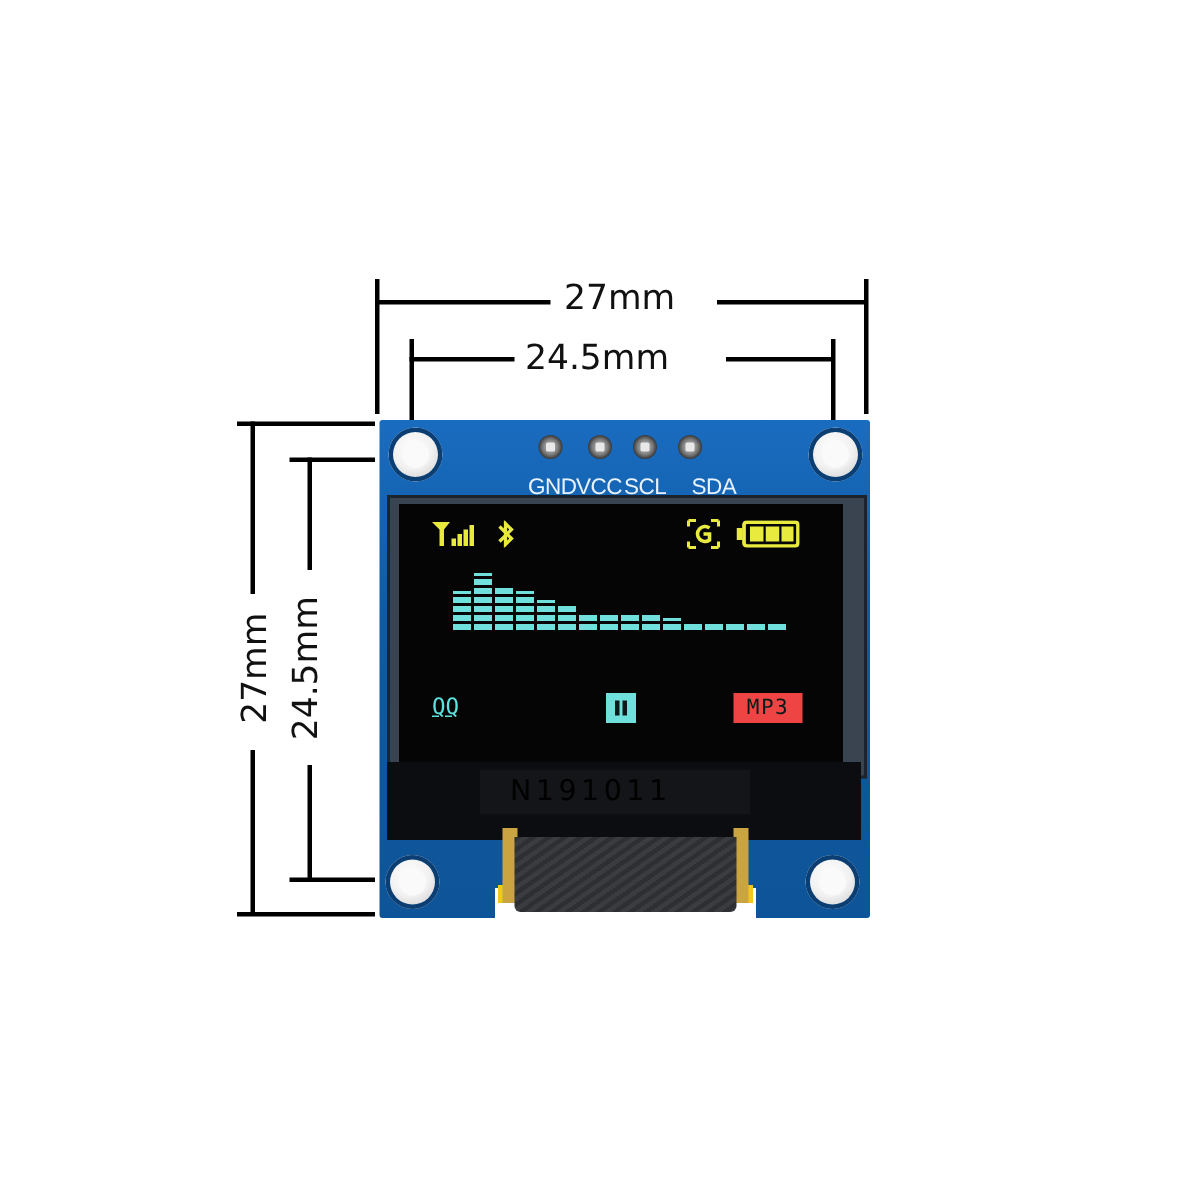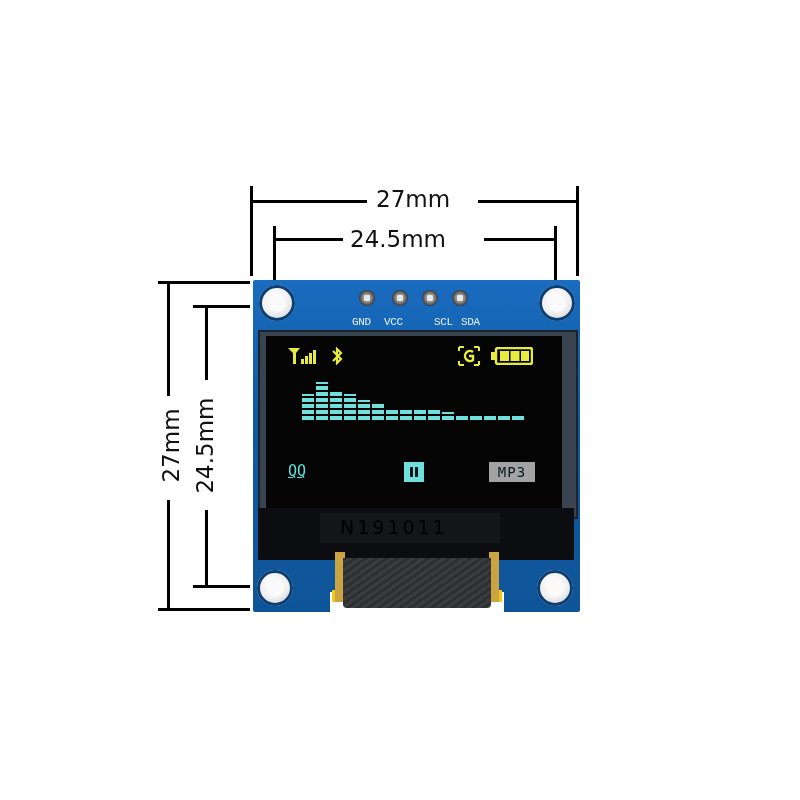--- a/index.html
+++ b/index.html
@@ -10,41 +10,41 @@
   .dim-label.v { transform:rotate(-90deg); transform-origin:center center; }
 
   
   .board { position:absolute; left:253px; top:280px; width:327px; height:332px; background:#1565b0;
            background:linear-gradient(180deg,#1a6cc0 0%,#0f5aa3 40%,#0e5498 100%); border-radius:2px; }
   .hole { position:absolute; width:36px; height:36px; border-radius:50%; background:radial-gradient(circle at 45% 40%,#ffffff 0%,#f1f1f1 45%,#d4d4d4 75%,#aab 100%);
           box-shadow:0 0 0 3px #0b3f74 inset; }
   .hole::after { content:""; position:absolute; left:9px; top:9px; width:18px; height:18px; border-radius:50%; background:#fafafa; }
   .pin { position:absolute; width:16px; height:16px; border-radius:50%; background:radial-gradient(circle,#c9c9c9 0%,#7d7d7d 45%,#2b2b2b 75%,#16406e 100%); }
   .pin::after { content:""; position:absolute; left:5px; top:5px; width:6px; height:6px; background:#e8e8e8; border-radius:1px; }
-  .pin-label { position:absolute; font-size:11px; color:#e8f2ff; letter-spacing:-0.3px; font-family:Liberation Mono, monospace; }
+  .pin-label { position:absolute; font-size:15px; color:#e8f2ff; letter-spacing:-0.3px; font-family:Liberation Sans, sans-serif; }
 
   
   .glass { position:absolute; left:258px; top:330px; width:316px; height:185px; background:#3a4350; border:2px solid #1c232c; }
   .screen { position:absolute; left:266px; top:336px; width:296px; height:172px; background:#050506; }
   .fpc-area { position:absolute; left:258px; top:508px; width:316px; height:52px; background:#0c0d10; }
   .fpc-label { position:absolute; left:320px; top:513px; width:180px; height:30px; background:#141518; }
   .fpc-text { position:absolute; left:340px; top:516px; font-family:"DejaVu Sans", sans-serif; font-size:19px; color:#000000; letter-spacing:3px; }
   .flex { position:absolute; left:343px; top:558px; width:148px; height:50px; background:repeating-linear-gradient(-35deg,#3b3c40 0 3px,#2e2f33 3px 6px); border-radius:0 0 4px 4px; }
   .flex-gold-l { position:absolute; left:335px; top:552px; width:10px; height:50px; background:#c9a441; }
   .flex-gold-r { position:absolute; left:489px; top:552px; width:10px; height:50px; background:#c9a441; }
   .notch { position:absolute; left:330px; top:592px; width:174px; height:22px; background:#ffffff; }
   .yellow-l { position:absolute; left:332px; top:590px; width:16px; height:12px; background:#f2c81c; }
   .yellow-r { position:absolute; left:486px; top:590px; width:16px; height:12px; background:#f2c81c; }
   .cyan { color:#5fe1dd; }
   .eq { position:absolute; left:302px; top:380px; width:220px; height:40px; display:flex; gap:2px; align-items:flex-end; }
   .eq-col { width:12px; display:flex; flex-direction:column-reverse; gap:2px; }
   .seg { width:12px; height:4px; background:#6fe0dc; }
   .seg.cap { height:2px; }
   .bottom-text { position:absolute; font-family:"DejaVu Sans Mono", monospace; font-size:15px; }
-  .mp3 { position:absolute; left:489px; top:462px; width:46px; height:20px; background:#a3a3a3; color:#0a1a1a;
+  .mp3 { position:absolute; left:489px; top:462px; width:46px; height:20px; background:#ef4444; color:#0a1a1a;
          font-family:"DejaVu Sans Mono", monospace; font-size:14px; line-height:20px; text-align:center; letter-spacing:1px; }
   .pause { position:absolute; left:404px; top:462px; width:20px; height:20px; background:#6fe0dc; }
   .pause::before, .pause::after { content:""; position:absolute; top:5px; width:3px; height:10px; background:#0a1a1a; }
   .pause::before { left:6px; } .pause::after { left:11px; }
 </style>
 </head>
 <body>
 
 <div class="line" style="left:250px;top:186px;width:3px;height:90px;"></div>
 <div class="line" style="left:576px;top:186px;width:3px;height:90px;"></div>
@@ -76,21 +76,21 @@
 <div class="hole" style="left:539px;top:285px;"></div>
 <div class="hole" style="left:257px;top:570px;"></div>
 <div class="hole" style="left:537px;top:570px;"></div>
 
 <div class="pin" style="left:359px;top:290px;"></div>
 <div class="pin" style="left:392px;top:290px;"></div>
 <div class="pin" style="left:422px;top:290px;"></div>
 <div class="pin" style="left:452px;top:290px;"></div>
 <div class="pin-label" style="left:352px;top:316px;">GND</div>
 <div class="pin-label" style="left:384px;top:316px;">VCC</div>
-<div class="pin-label" style="left:434px;top:316px;">SCL</div>
+<div class="pin-label" style="left:416px;top:316px;">SCL</div>
 <div class="pin-label" style="left:461px;top:316px;">SDA</div>
 
 <div class="glass"></div>
 <div class="screen"></div>
 
 <svg class="abs" style="left:288px;top:348px;" width="32" height="16" viewBox="0 0 32 16">
   <path d="M0 0 L12 0 L8 5 L8 16 L5 16 L5 5 Z" fill="#e8ea3e"></path>
   <rect x="13" y="11" width="3" height="5" fill="#e8ea3e"></rect>
   <rect x="17" y="8" width="3" height="8" fill="#e8ea3e"></rect>
   <rect x="21" y="5" width="3" height="11" fill="#e8ea3e"></rect>

